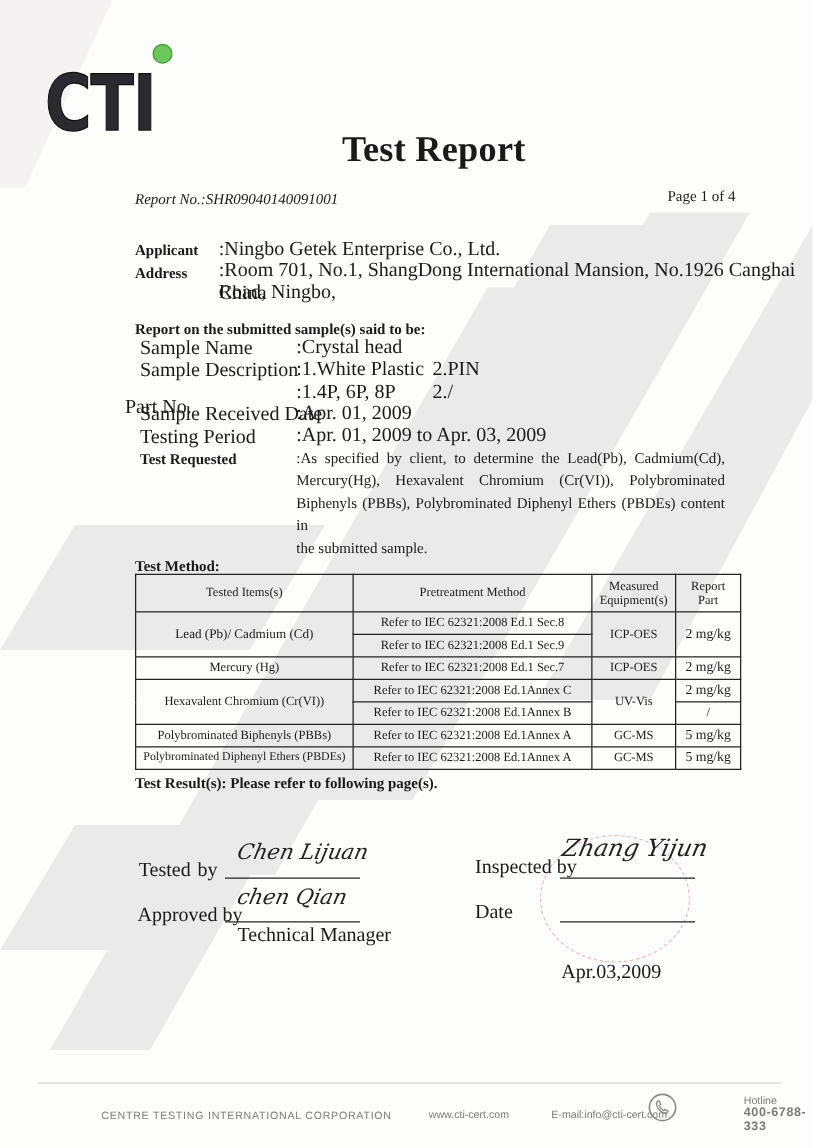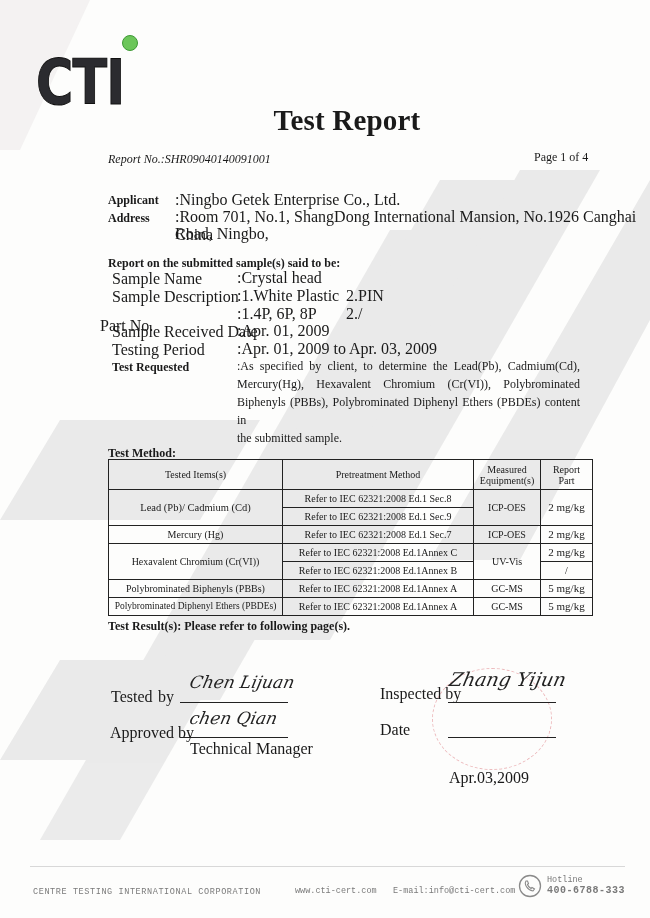--- a/index.html
+++ b/index.html
@@ -59,21 +59,21 @@
       color: #222; transform: skewX(-12deg);
     }
     .line { position: absolute; height: 1px; background: #222; }
 
     .stamp {
       position: absolute; left: 432px; top: 668px; width: 118px; height: 100px;
       border: 1px dashed rgba(205,60,70,0.35); border-radius: 50%;
     }
 
     .footer-rule { position: absolute; left: 30px; top: 866px; width: 595px; height: 1px; background: #d8d8d8; }
-    .footer { font-family: Liberation Mono, monospace; color: #7a7a7a; }
+    .footer { font-family: Liberation Sans, sans-serif; color: #7a7a7a; margin-left: 48px; }
   </style>
 </head>
 <body>
 
 <svg class="watermark" viewBox="0 0 650 918">
   <g fill="#e6e6e6" opacity="0.8">
     <polygon points="40,840 120,840 430,300 470,230 390,230"></polygon>
     <polygon points="140,700 220,700 520,180 440,180"></polygon>
     <polygon points="250,640 330,640 600,170 520,170"></polygon>
     <polygon points="350,560 430,560 650,180 650,320 520,560"></polygon>

